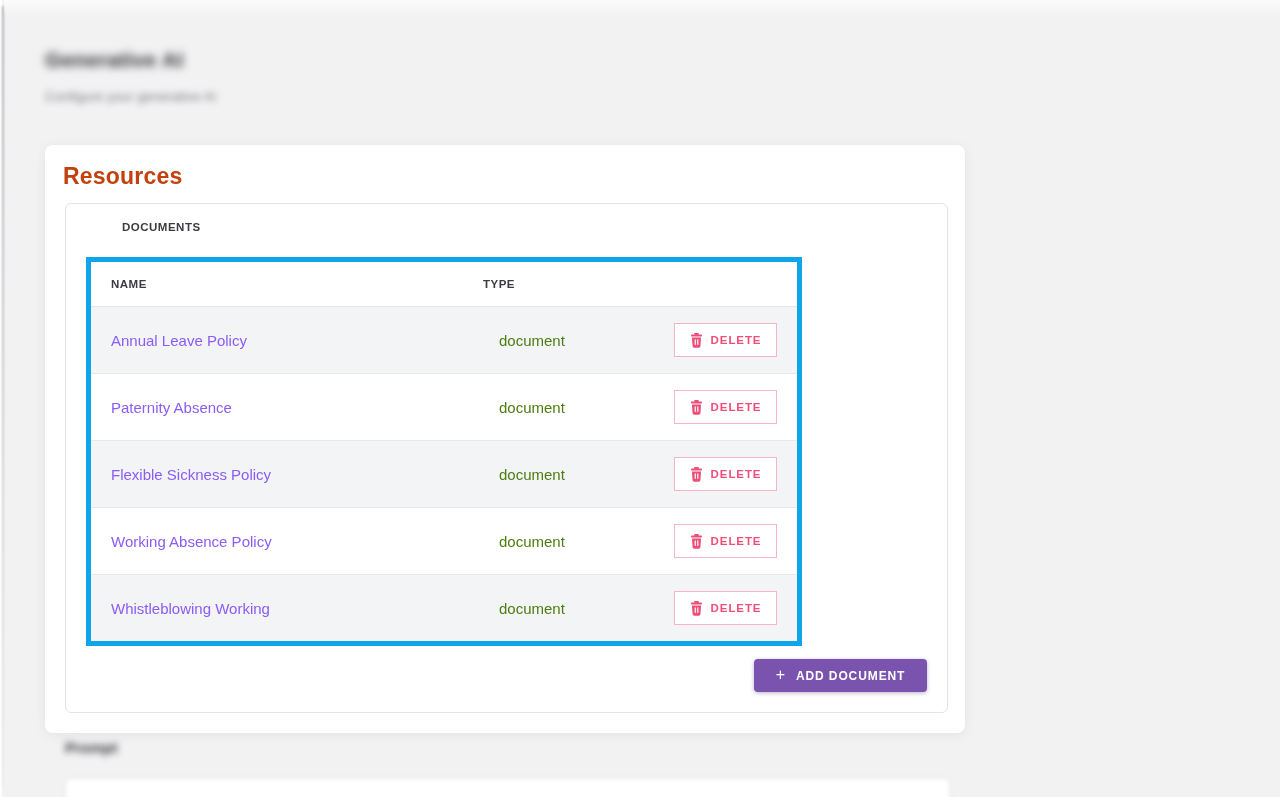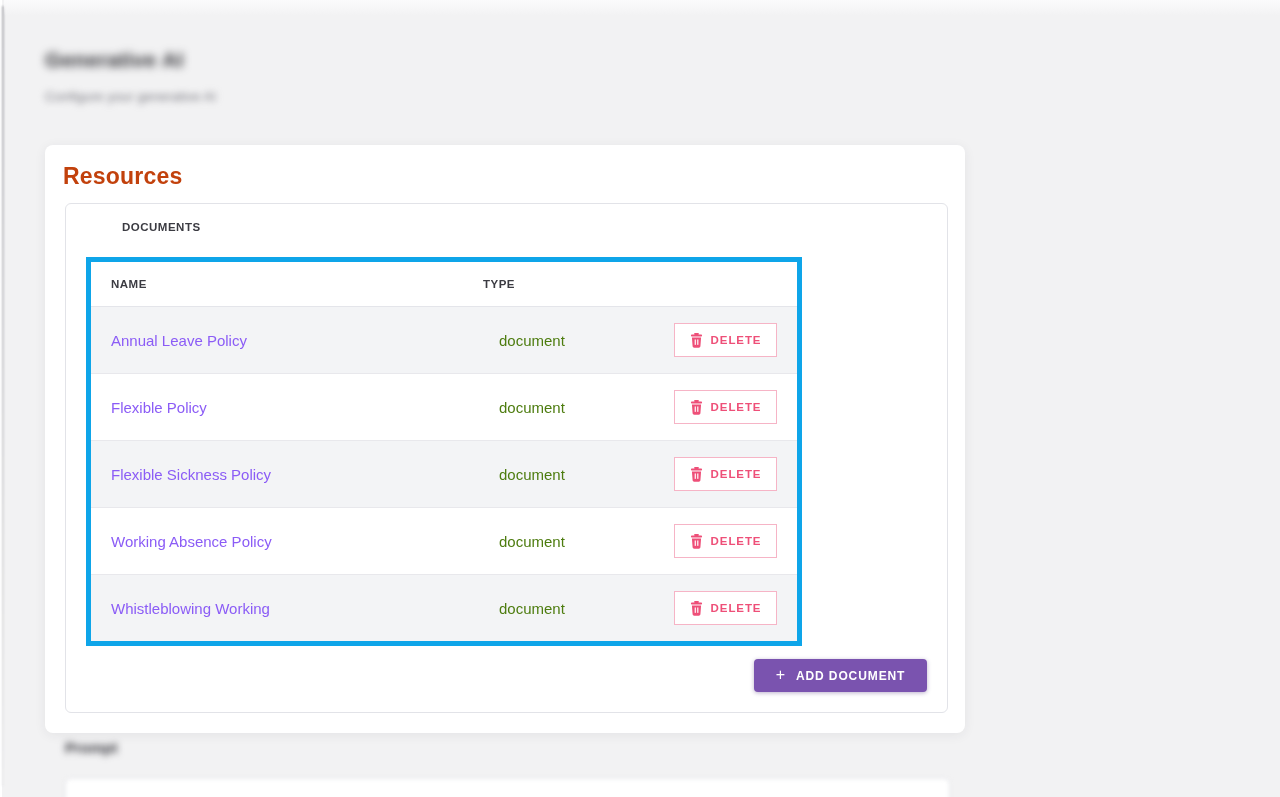--- a/index.html
+++ b/index.html
@@ -142,21 +142,21 @@
               <rect x="1" y="1.8" width="14" height="2.6" rx="1"></rect>
               <path d="M2.2 5.8h11.6l-.85 11c-.08 1.05-.95 1.85-2 1.85H5.05c-1.05 0-1.92-.8-2-1.85l-.85-11z"></path>
               <rect x="5.7" y="8.2" width="1.5" height="6.8" fill="#ffffff"></rect>
               <rect x="8.9" y="8.2" width="1.5" height="6.8" fill="#ffffff"></rect>
             </svg>
             <span>DELETE</span>
           </button>
         </div>
 
         <div class="row">
-          <span class="cell-name">Flexible Policy</span>
+          <span class="cell-name">Paternity Absence</span>
           <span class="cell-type">document</span>
           <button class="delete-btn">
             <svg class="trash-icon" width="13" height="15" viewBox="0 0 16 19" fill="currentColor" aria-hidden="true">
               <rect x="5" y="0" width="6" height="2.4" rx="1"></rect>
               <rect x="1" y="1.8" width="14" height="2.6" rx="1"></rect>
               <path d="M2.2 5.8h11.6l-.85 11c-.08 1.05-.95 1.85-2 1.85H5.05c-1.05 0-1.92-.8-2-1.85l-.85-11z"></path>
               <rect x="5.7" y="8.2" width="1.5" height="6.8" fill="#ffffff"></rect>
               <rect x="8.9" y="8.2" width="1.5" height="6.8" fill="#ffffff"></rect>
             </svg>
             <span>DELETE</span>

